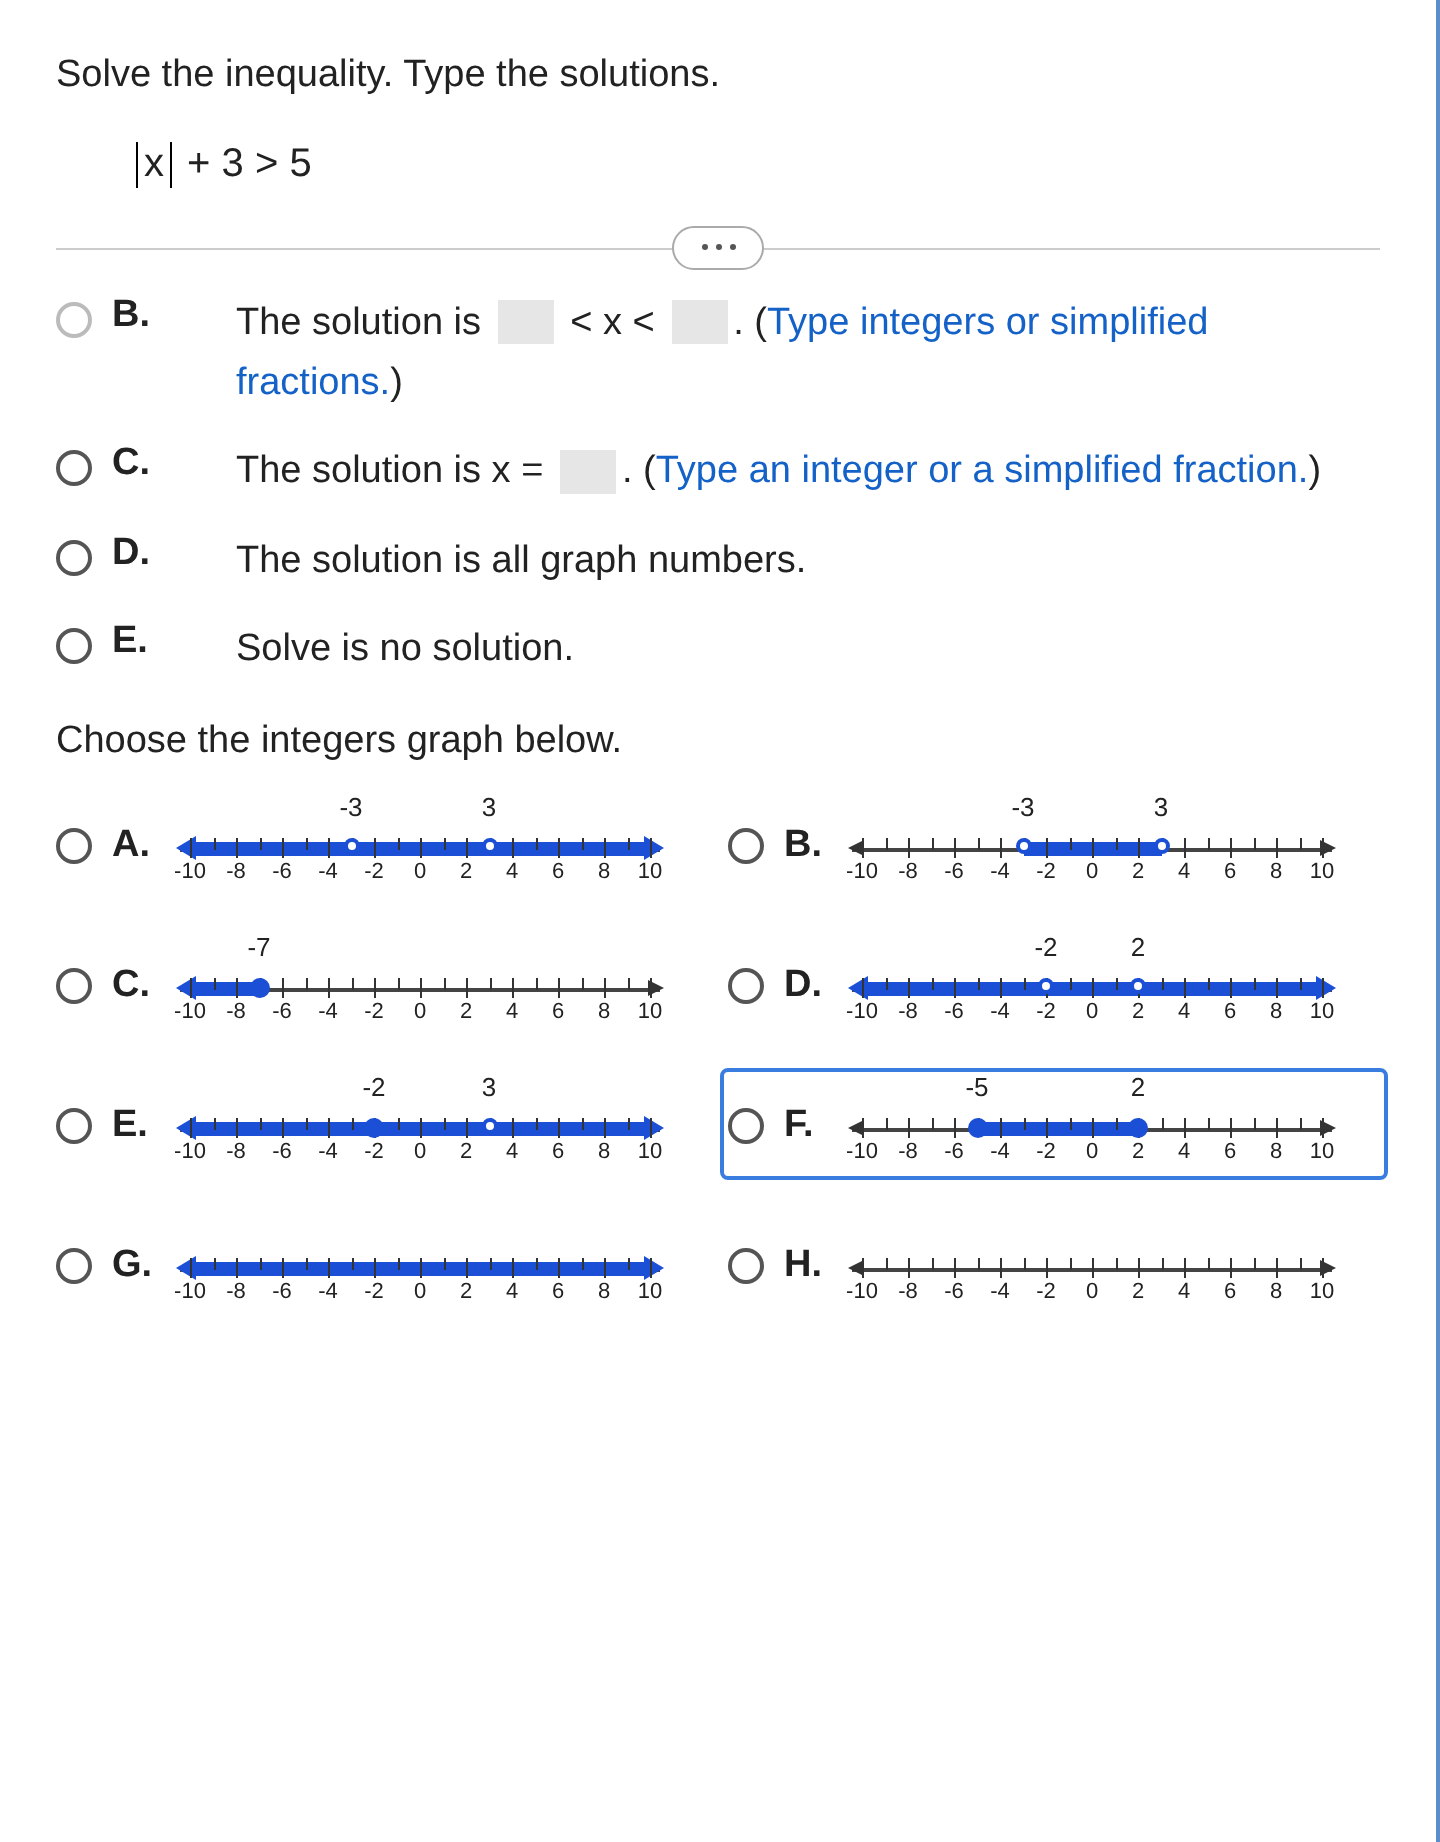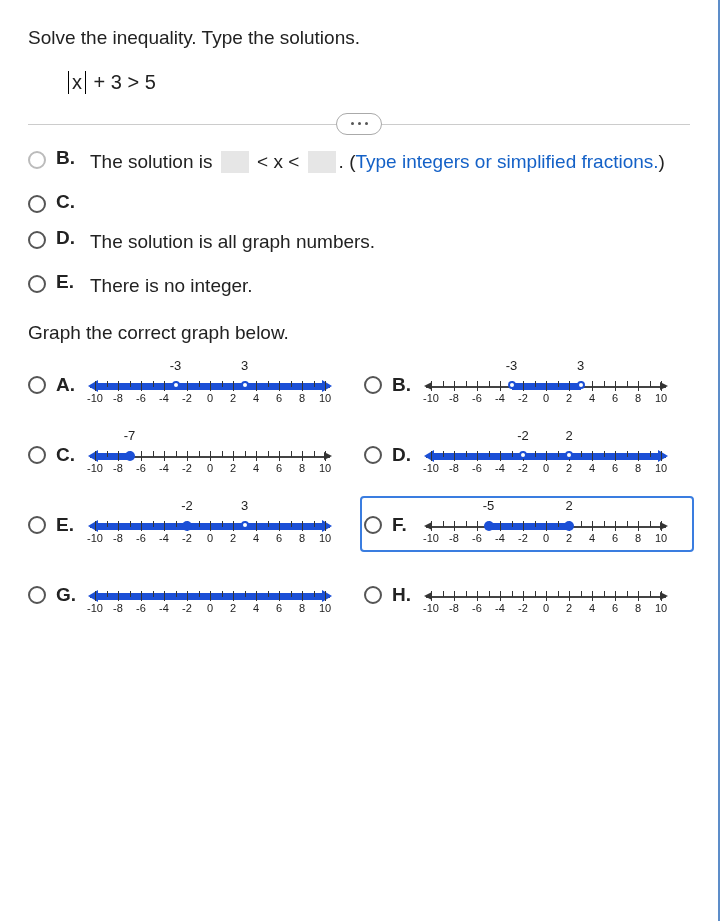--- a/index.html
+++ b/index.html
@@ -24,21 +24,21 @@
       width: 46px; height: 22px; display: flex; align-items: center; justify-content: center; gap: 4px;
     }
     .dots-pill span { width: 3px; height: 3px; background: #555; border-radius: 50%; display: block; }
     .choice-row { display: flex; align-items: flex-start; margin-bottom: 14px; }
     .radio {
       width: 18px; height: 18px; border: 2px solid #555; border-radius: 50%;
       flex-shrink: 0; margin-right: 10px; margin-top: 4px; background: #fff;
     }
     .radio.light { border-color: #bbb; }
     .letter { font-weight: bold; margin-right: 10px; flex-shrink: 0; min-width: 24px; }
-    .choice-text { line-height: 1.6; }
+    .choice-text { line-height: 1.6; margin-left: 28px; }
     .input-box {
       display: inline-block; width: 28px; height: 22px;
       background: #e6e6e6; vertical-align: middle; margin: 0 3px;
     }
     .hint { color: #1461c7; }
     .section-label { margin: 20px 0 16px 0; }
     .graph-grid {
       display: grid; grid-template-columns: 1fr 1fr;
       column-gap: 10px; row-gap: 22px;
     }
@@ -97,35 +97,38 @@
   <div class="radio light"></div>
   <div class="letter">B.</div>
   <div class="choice-text">
     <span>The solution is </span><span class="input-box"></span><span> &lt; x &lt; </span><span class="input-box"></span><span>. (</span><span class="hint">Type integers or simplified fractions.</span><span>)</span>
   </div>
 </div>
 
 <div class="choice-row">
   <div class="radio"></div>
   <div class="letter">C.</div>
+  <div class="choice-text">
+    <span>The solution is x = </span><span class="input-box"></span><span>. (</span><span class="hint">Type an integer or a simplified fraction.</span><span>)</span>
+  </div>
 </div>
 
 <div class="choice-row">
   <div class="radio"></div>
   <div class="letter">D.</div>
   <div class="choice-text">The solution is all graph numbers.</div>
 </div>
 
 <div class="choice-row">
   <div class="radio"></div>
   <div class="letter">E.</div>
-  <div class="choice-text">There is no integer.</div>
+  <div class="choice-text">Solve is no solution.</div>
 </div>
 
-<div class="section-label">Graph the correct graph below.</div>
+<div class="section-label">Choose the integers graph below.</div>
 
 <div class="graph-grid" id="graph-grid">
     <div class="graph-cell">
       <div class="radio" style="margin-top: 16px;"></div>
       <div class="letter" style="margin-top: 14px;">A.</div>
       <div class="graph-wrap">
         <div class="toplabel" style="left: 85.5px;">-3</div>
         <div class="toplabel" style="left: 154.5px;">3</div>
         <div class="nl">
           <div class="axis"></div>

